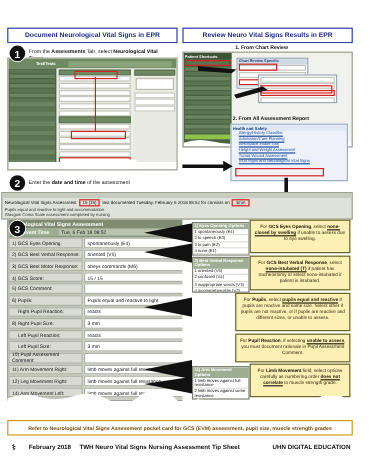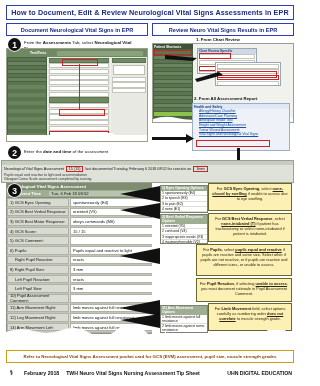--- a/index.html
+++ b/index.html
@@ -122,21 +122,20 @@
     width:11px;height:11px;display:flex;align-items:center;justify-content:center;
     font-size:7px;color:#3a3a3a;
   }
   .tear{position:absolute;background:#fff;}
 </style>
 </head>
 <body>
 
 <div class="page">
 
-  <div class="main-title">How to Document, Edit &amp; Review Neurological Vital Signs Assessments in EPR</div>
 
   <div class="col-head" id="colhead-left">Document Neurological Vital Signs in EPR</div>
   <div class="col-head" id="colhead-right">Review Neuro Vital Signs Results in EPR</div>
 
   <div class="panel" id="left-panel">
 
     <div class="step-circle" style="left:2px;top:2px;">1</div>
     <div class="step-text" style="left:18px;top:4px;width:118px;">
       <span>From the </span><b>Assessments</b><span> Tab, select </span><b>Neurological Vital Signs</b>
     </div>

